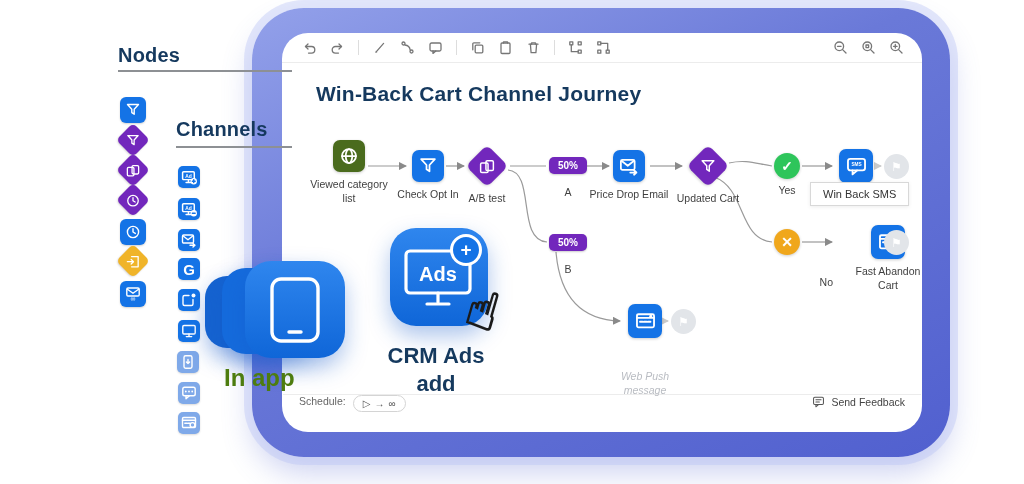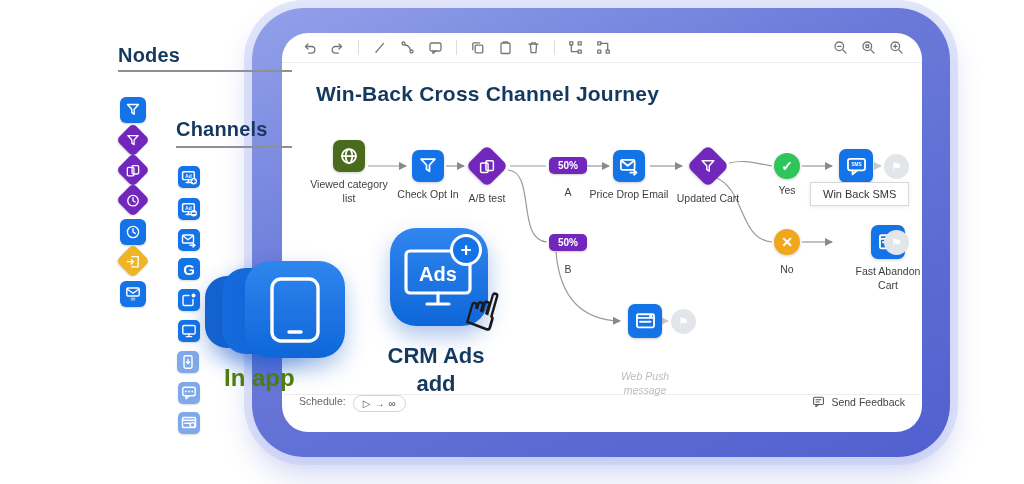--- a/index.html
+++ b/index.html
@@ -303,21 +303,21 @@
     <path d="M802 242h30" marker-end="url(#arr)"></path>
     <path d="M556 252c4 48 28 68 64 69" marker-end="url(#arr)"></path>
   </g>
   <g stroke="#cccccc" stroke-width="1.2" fill="none">
     <path d="M875 166h6" marker-end="url(#arrl)"></path>
     <path d="M875 242h6" marker-end="url(#arrl)"></path>
     <path d="M664 321h4" marker-end="url(#arrl)"></path>
   </g>
 </svg>
 
-<div class="abs jtitle">Win-Back Cross Channel Journey</div>
+<div class="abs jtitle">Win-Back Cart Channel Journey</div>
 
 <div class="abs fnode" style="left:333px;top:140px;">
   <div class="fsq greensq">
     <svg width="20" height="20" viewBox="0 0 16 16" class="wico" stroke-width="1.2">
         <circle cx="8" cy="8" r="5.6"></circle>
         <ellipse cx="8" cy="8" rx="2.6" ry="5.6"></ellipse>
         <path d="M2.4 8h11.2"></path>
       </svg>
     </div>
   <div class="flabel" style="width:84px;">Viewed category list</div>
@@ -385,21 +385,21 @@
 </div>
 <div class="abs flagc" style="left:884px;top:154px;">
     <span>⚑</span>
   </div>
 <div class="abs smsbox">Win Back SMS</div>
 
 <div class="abs fnode" style="left:774px;top:229px;">
   <div class="fcirc" style="background:#f0a71c;">
       <span>✕</span>
     </div>
-  <div class="flabel" style="margin-top:8px;">No</div>
+  <div class="flabel" style="margin-top:21px;text-align:right;">No</div>
 </div>
 
 <div class="abs fnode" style="left:839px;top:225px;margin-left:32px;">
   <div class="fsq blue" style="width:34px;height:34px;">
     <svg width="21" height="21" viewBox="0 0 16 16" class="wico" stroke-width="1.1">
         <rect x="1.5" y="2.5" width="13" height="10" rx="1.2"></rect>
         <path d="M1.5 5.2h13"></path>
         <path d="M3.8 7.8h2M6.8 7.8h2"></path>
         <circle cx="11" cy="10" r="2.4"></circle>
       </svg>

